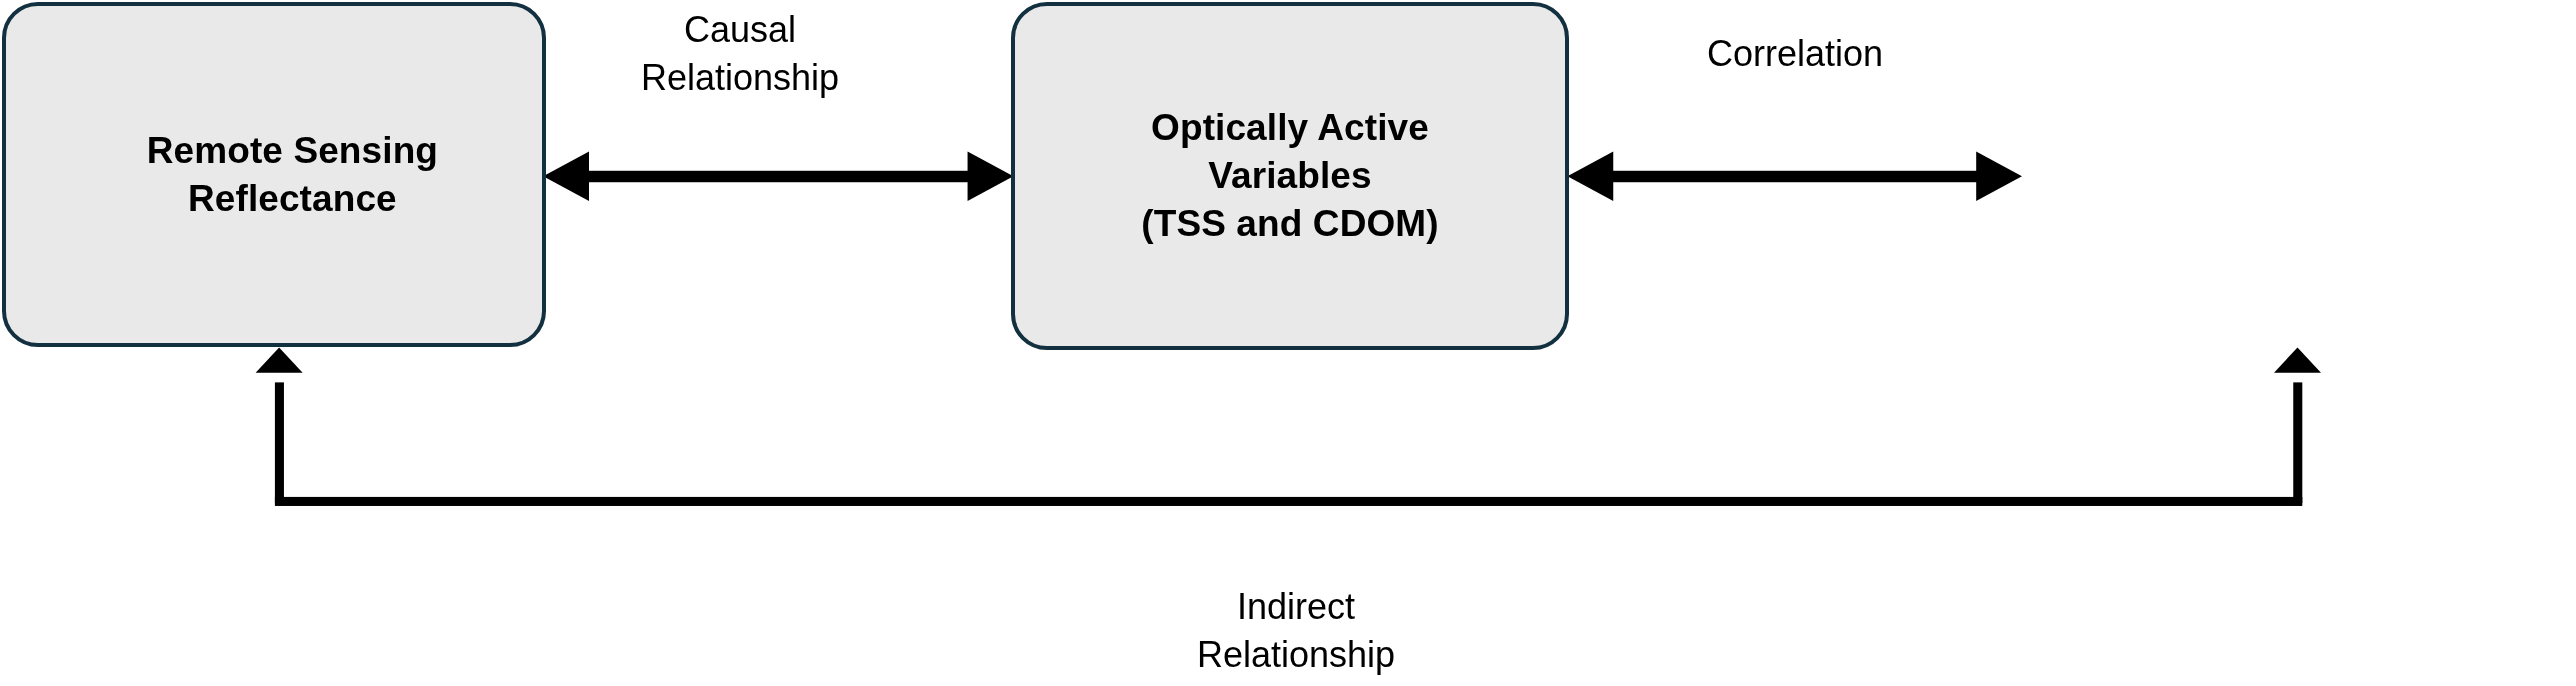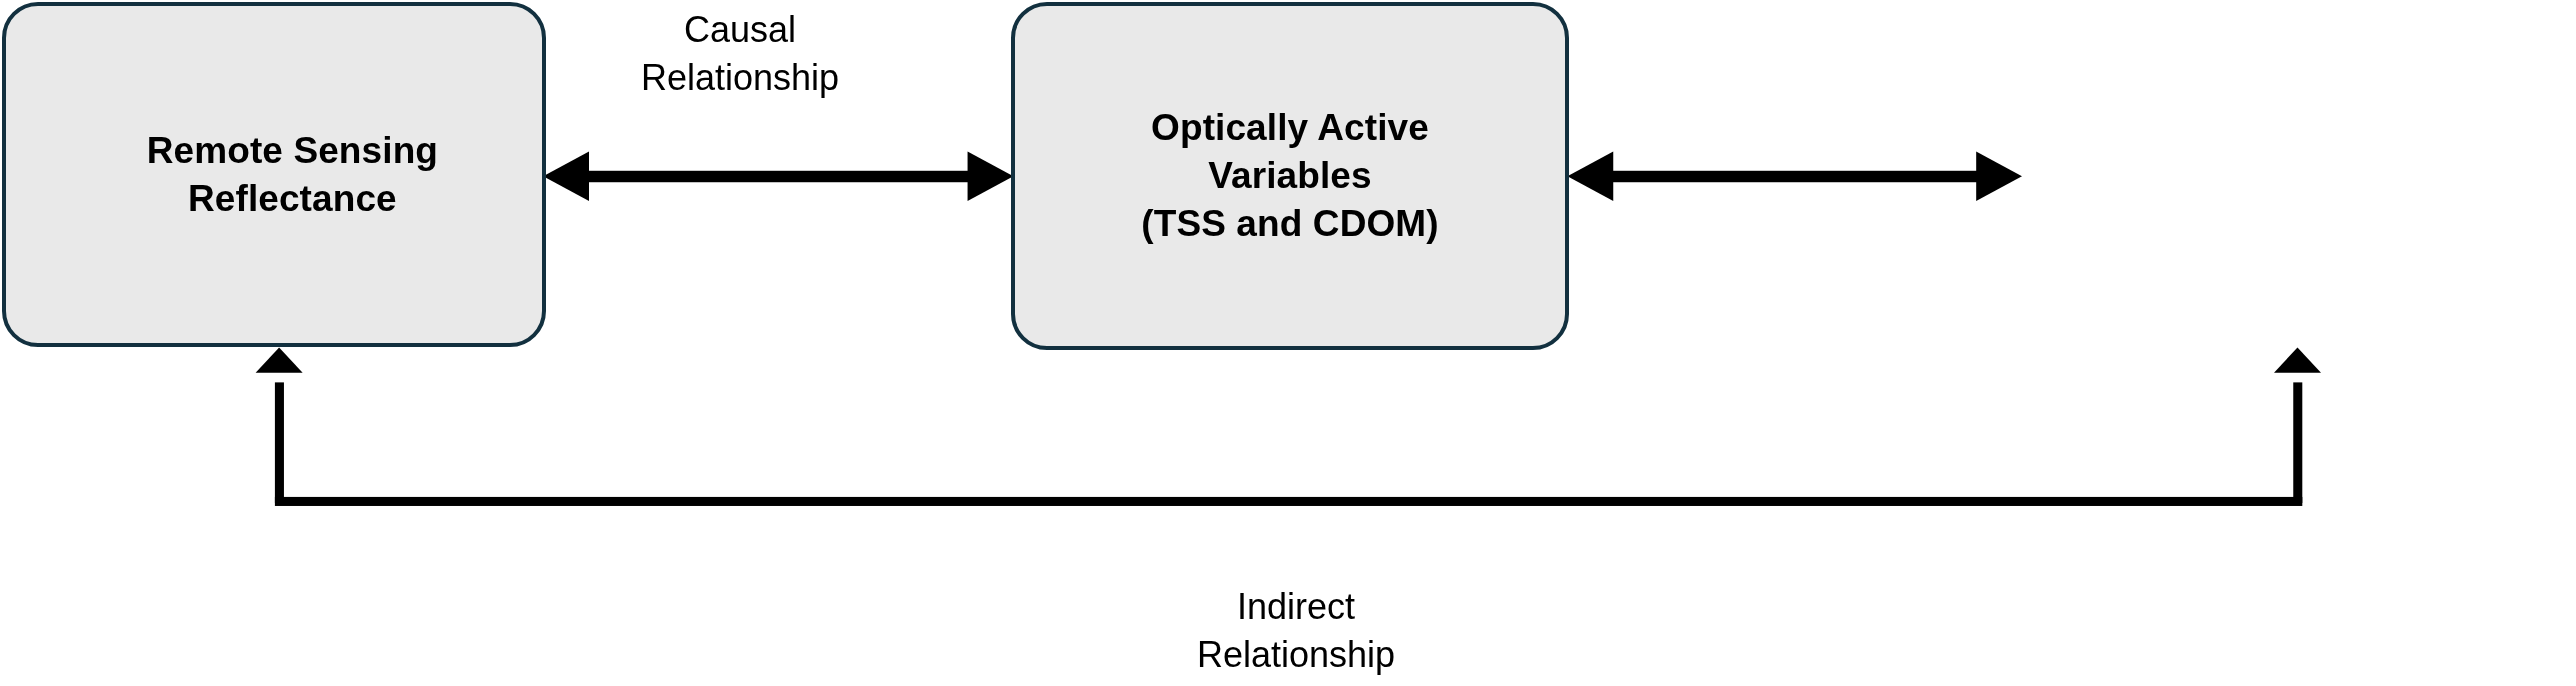--- a/index.html
+++ b/index.html
@@ -114,18 +114,19 @@
   <div class="node-box" id="node-optically-active-variables">
     <span class="node-label">Optically Active
 Variables
 (TSS and CDOM)</span>
   </div>
 
 
   <div class="edge-label" id="edge-label-causal-relationship">Causal
 Relationship</div>
 
+  <div class="edge-label" id="edge-label-correlation">Correlation</div>
 
   <div class="edge-label" id="edge-label-indirect-relationship">Indirect
 Relationship</div>
 
 </div>
 
 
 </body></html>

